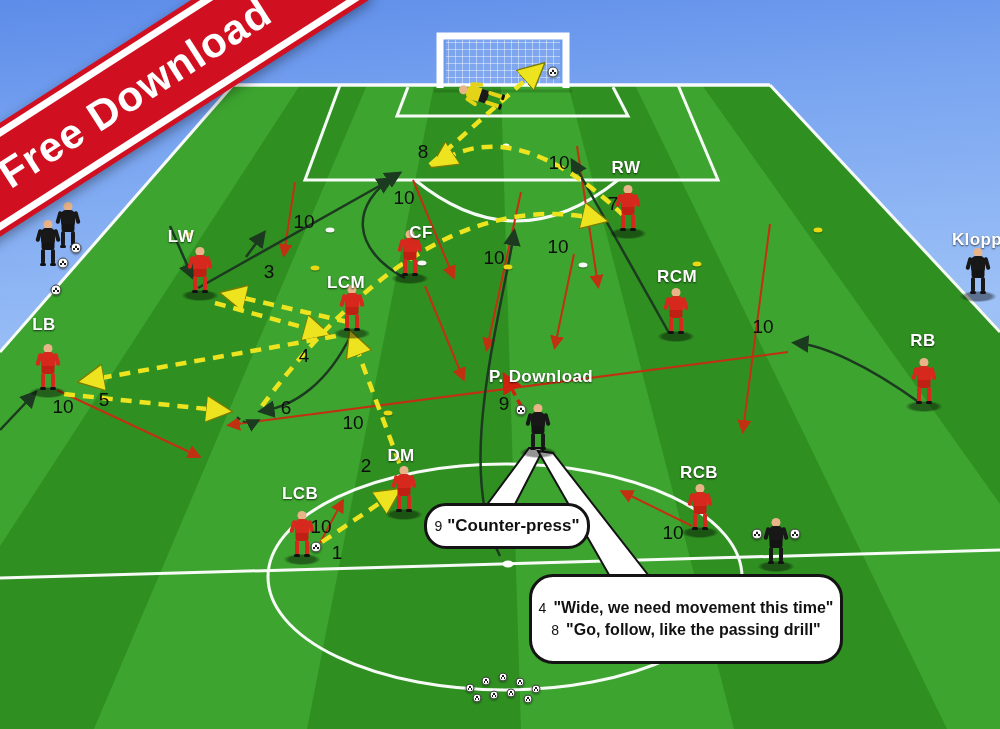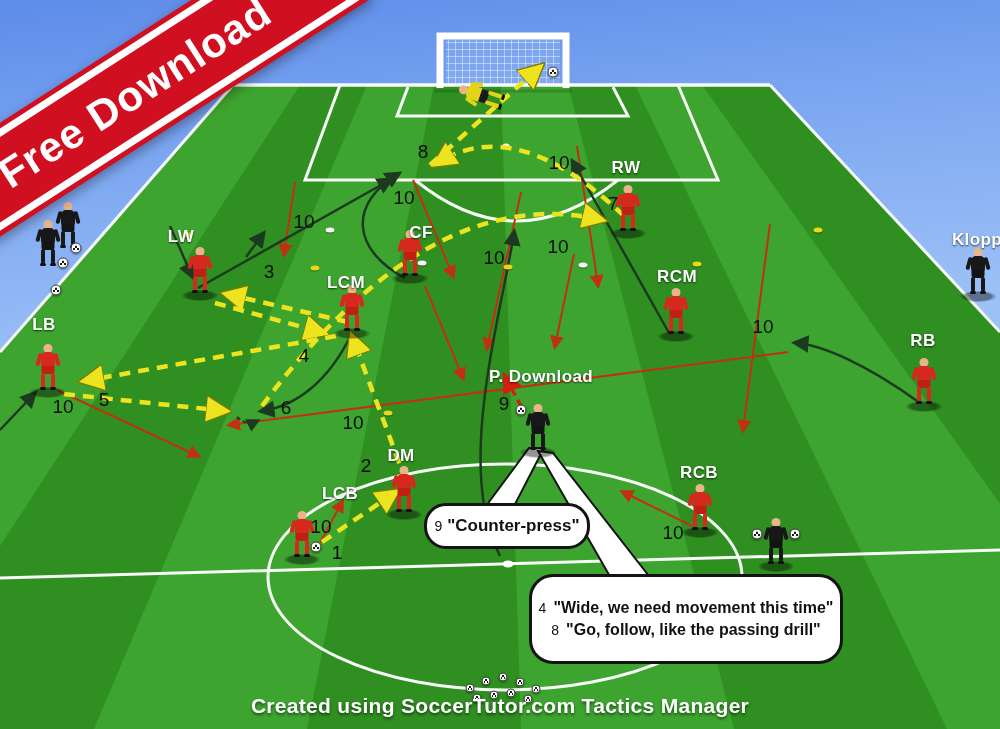--- a/index.html
+++ b/index.html
@@ -367,21 +367,21 @@
   <div class="ball small" style="left:511px;top:693px;"></div>
   <div class="ball small" style="left:528px;top:699px;"></div>
 
   <span class="plabel" style="left:181px;top:237px;">LW</span>
   <span class="plabel" style="left:44px;top:325px;">LB</span>
   <span class="plabel" style="left:346px;top:283px;">LCM</span>
   <span class="plabel" style="left:409px;top:233px;margin-left:12px;">CF</span>
   <span class="plabel" style="left:626px;top:168px;">RW</span>
   <span class="plabel" style="left:677px;top:277px;">RCM</span>
   <span class="plabel" style="left:923px;top:341px;">RB</span>
-  <span class="plabel" style="left:300px;top:494px;margin-left:40px;">LCB</span>
+  <span class="plabel" style="left:300px;top:494px;">LCB</span>
   <span class="plabel" style="left:401px;top:456px;">DM</span>
   <span class="plabel" style="left:699px;top:473px;">RCB</span>
   <span class="plabel" style="left:541px;top:377px;">P. Download</span>
   <span class="plabel" style="left:977px;top:240px;">Klopp</span>
 
   <span class="num" style="left:337px;top:553px;">1</span>
   <span class="num" style="left:366px;top:466px;">2</span>
   <span class="num" style="left:269px;top:272px;">3</span>
   <span class="num" style="left:304px;top:356px;">4</span>
   <span class="num" style="left:104px;top:400px;">5</span>
@@ -413,15 +413,14 @@
     <div class="bline">
       <span class="bnum">8</span>
       <span class="btext">"Go, follow, like the passing drill"</span>
     </div>
   </div>
 
   <div id="banner">
     <span>Free Download</span>
   </div>
 
-  <div id="watermark">Created using SoccerTutor.com Tactics Manager</div>
 
 </div>
 
 </body></html>

